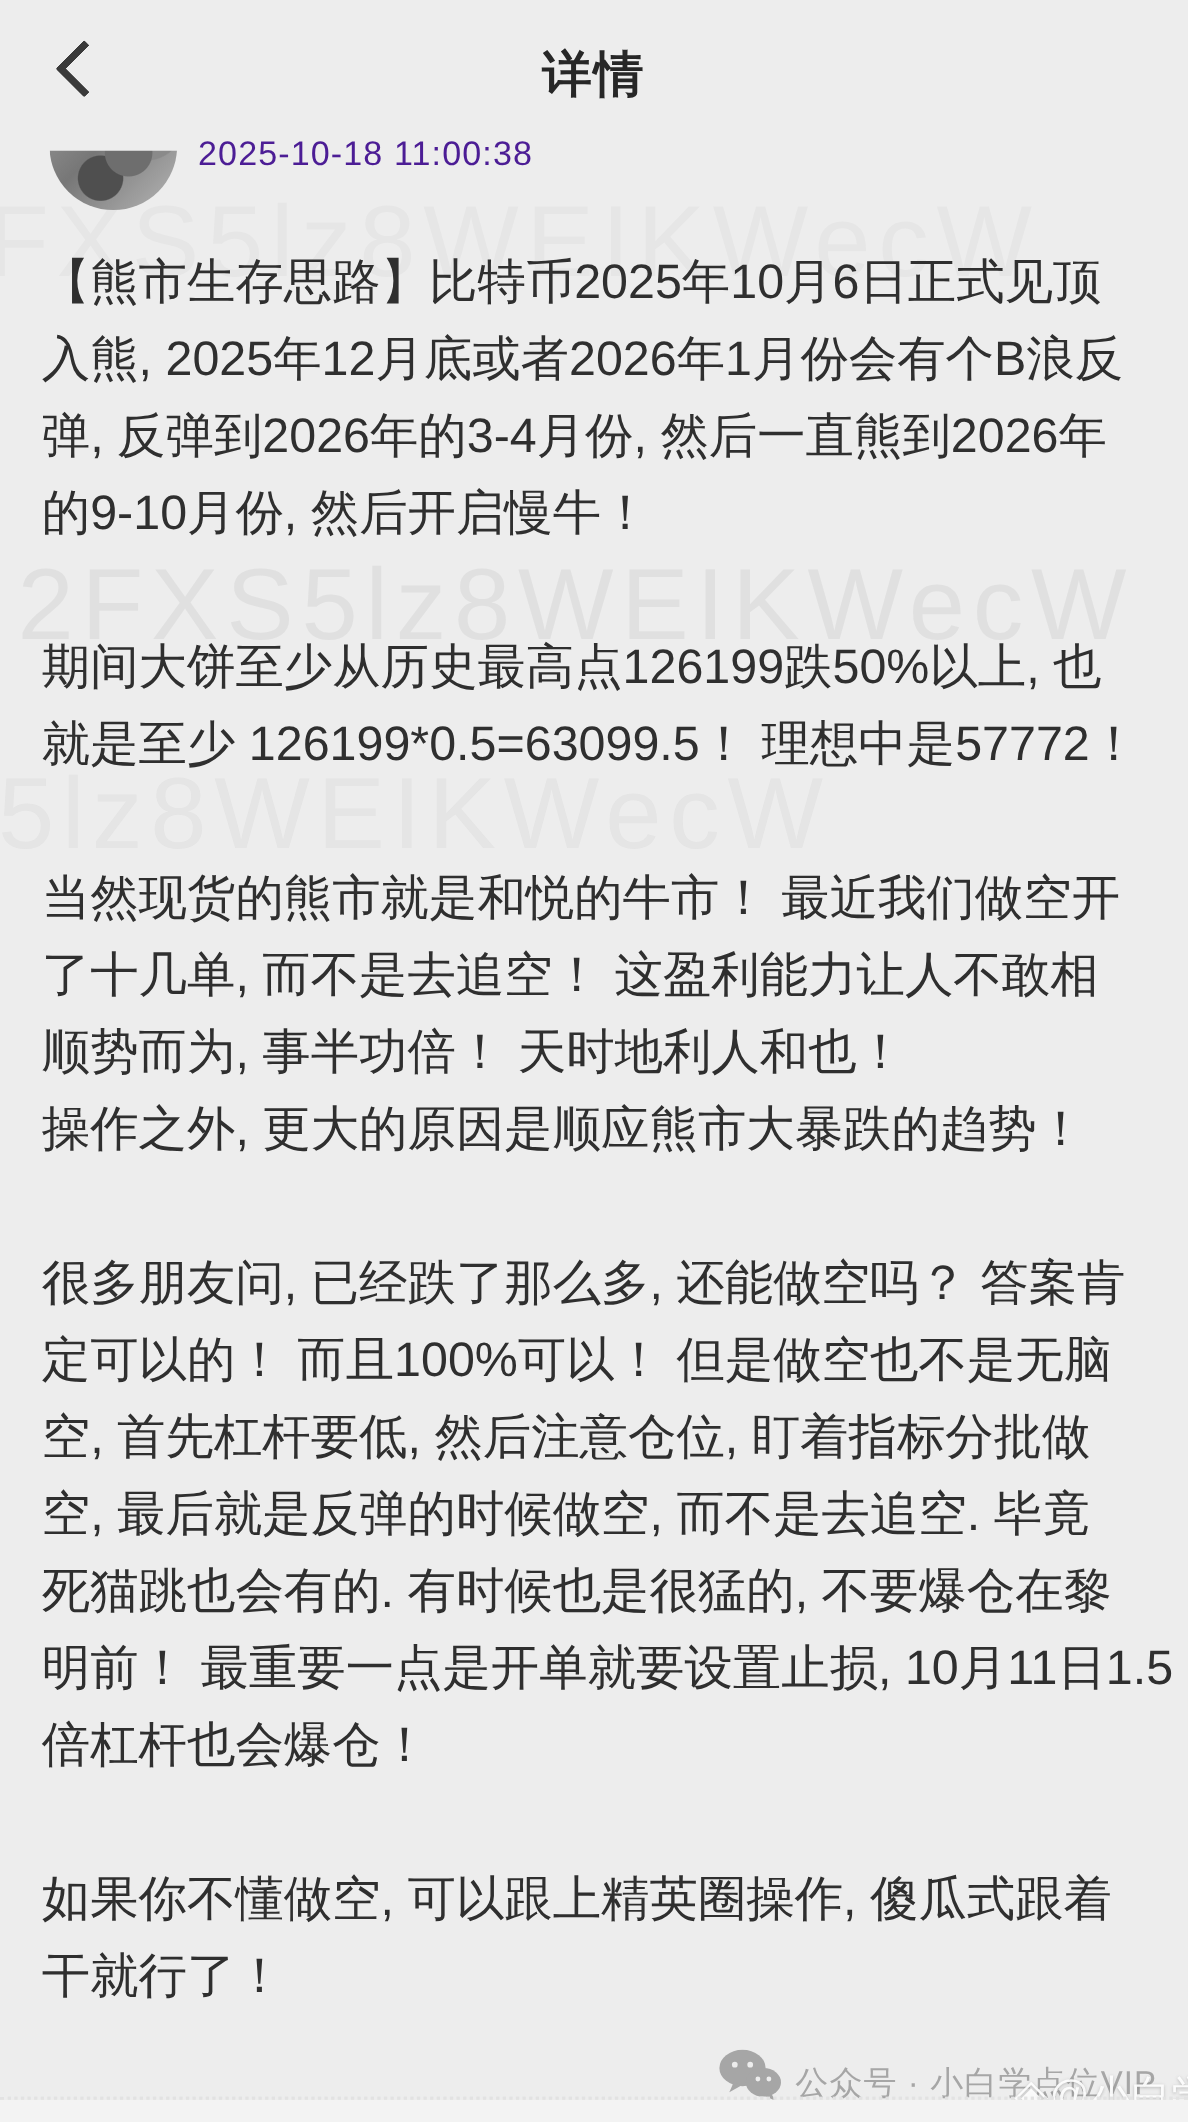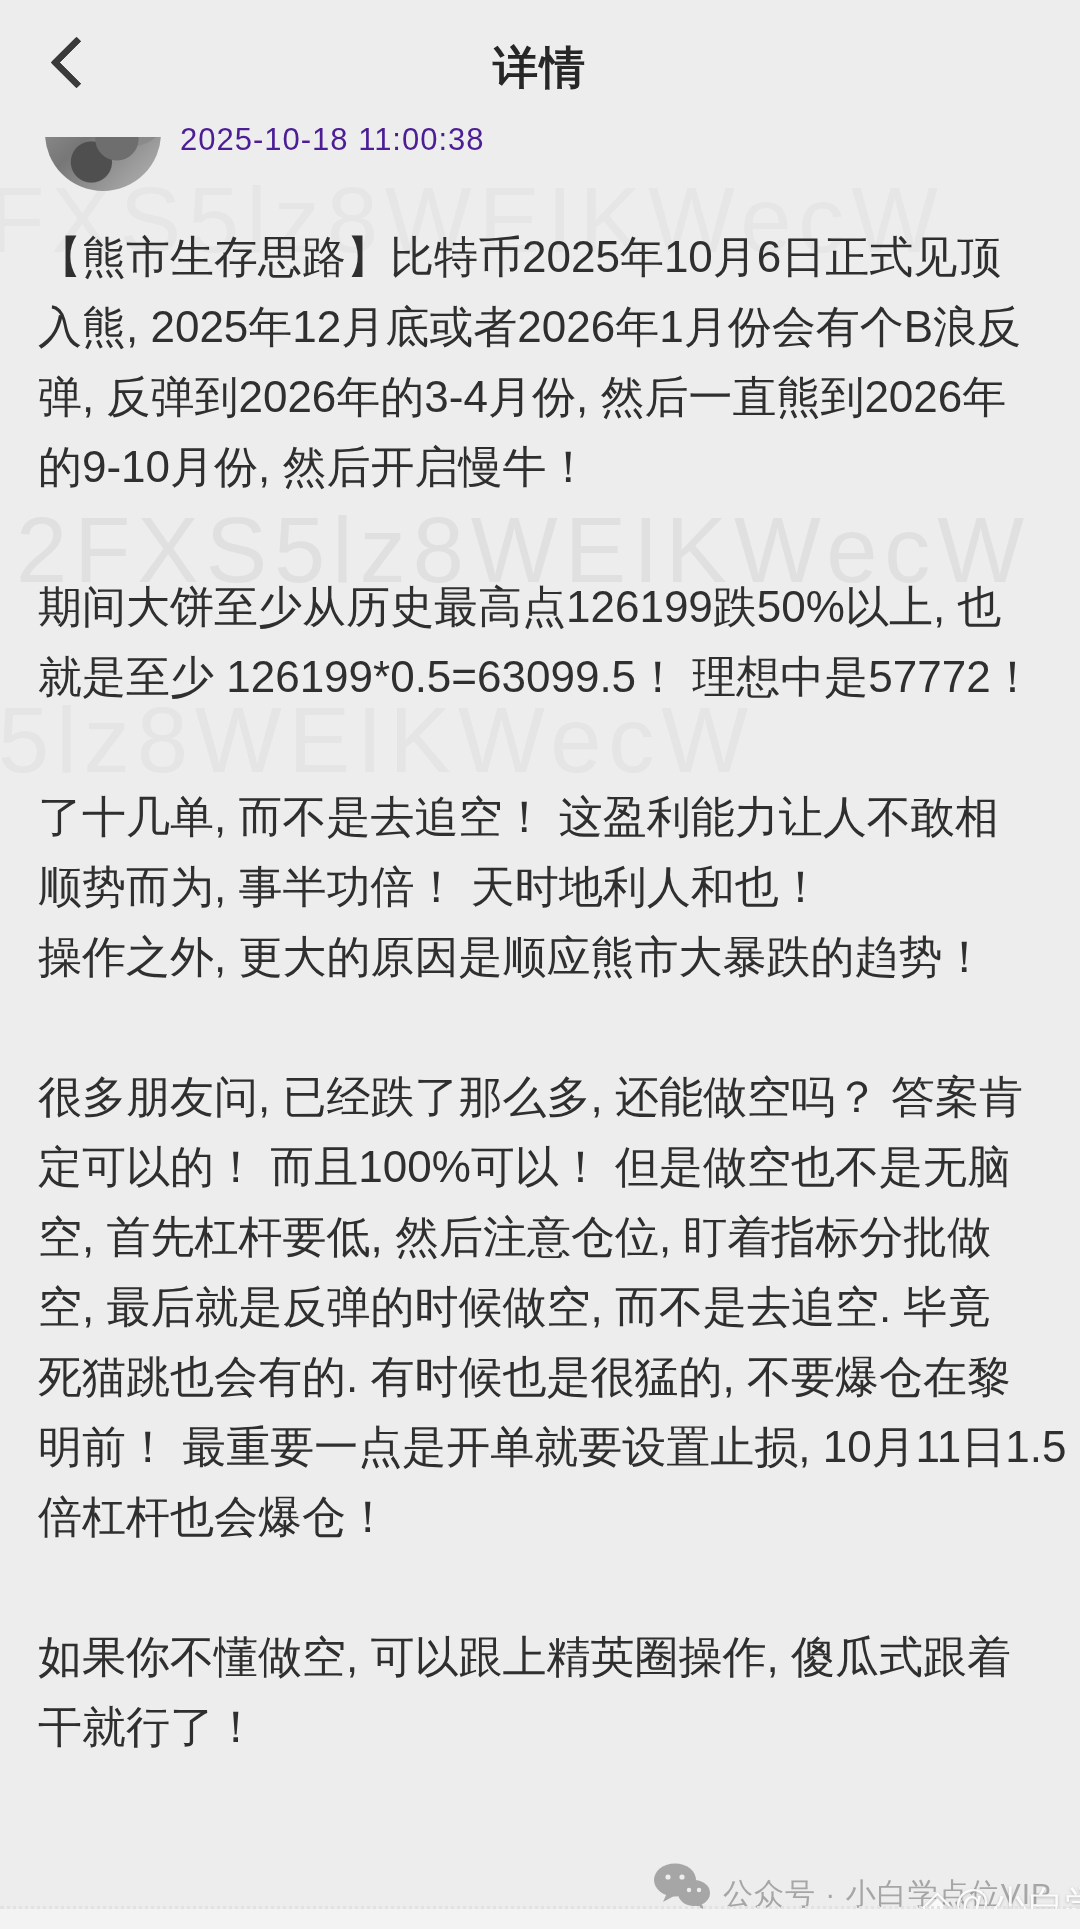--- a/index.html
+++ b/index.html
@@ -96,20 +96,21 @@
         <div class="line">【熊市生存思路】比特币2025年10月6日正式见顶</div>
         <div class="line">入熊, 2025年12月底或者2026年1月份会有个B浪反</div>
         <div class="line">弹, 反弹到2026年的3-4月份, 然后一直熊到2026年</div>
         <div class="line">的9-10月份, 然后开启慢牛！</div>
       </div>
       <div class="para">
         <div class="line">期间大饼至少从历史最高点126199跌50%以上, 也</div>
         <div class="line">就是至少 126199*0.5=63099.5！ 理想中是57772！</div>
       </div>
       <div class="para">
+        <div class="line">当然现货的熊市就是和悦的牛市！ 最近我们做空开</div>
         <div class="line">了十几单, 而不是去追空！ 这盈利能力让人不敢相</div>
         <div class="line">顺势而为, 事半功倍！ 天时地利人和也！</div>
         <div class="line">操作之外, 更大的原因是顺应熊市大暴跌的趋势！</div>
       </div>
       <div class="para">
         <div class="line">很多朋友问, 已经跌了那么多, 还能做空吗？ 答案肯</div>
         <div class="line">定可以的！ 而且100%可以！ 但是做空也不是无脑</div>
         <div class="line">空, 首先杠杆要低, 然后注意仓位, 盯着指标分批做</div>
         <div class="line">空, 最后就是反弹的时候做空, 而不是去追空. 毕竟</div>
         <div class="line">死猫跳也会有的. 有时候也是很猛的, 不要爆仓在黎</div>

